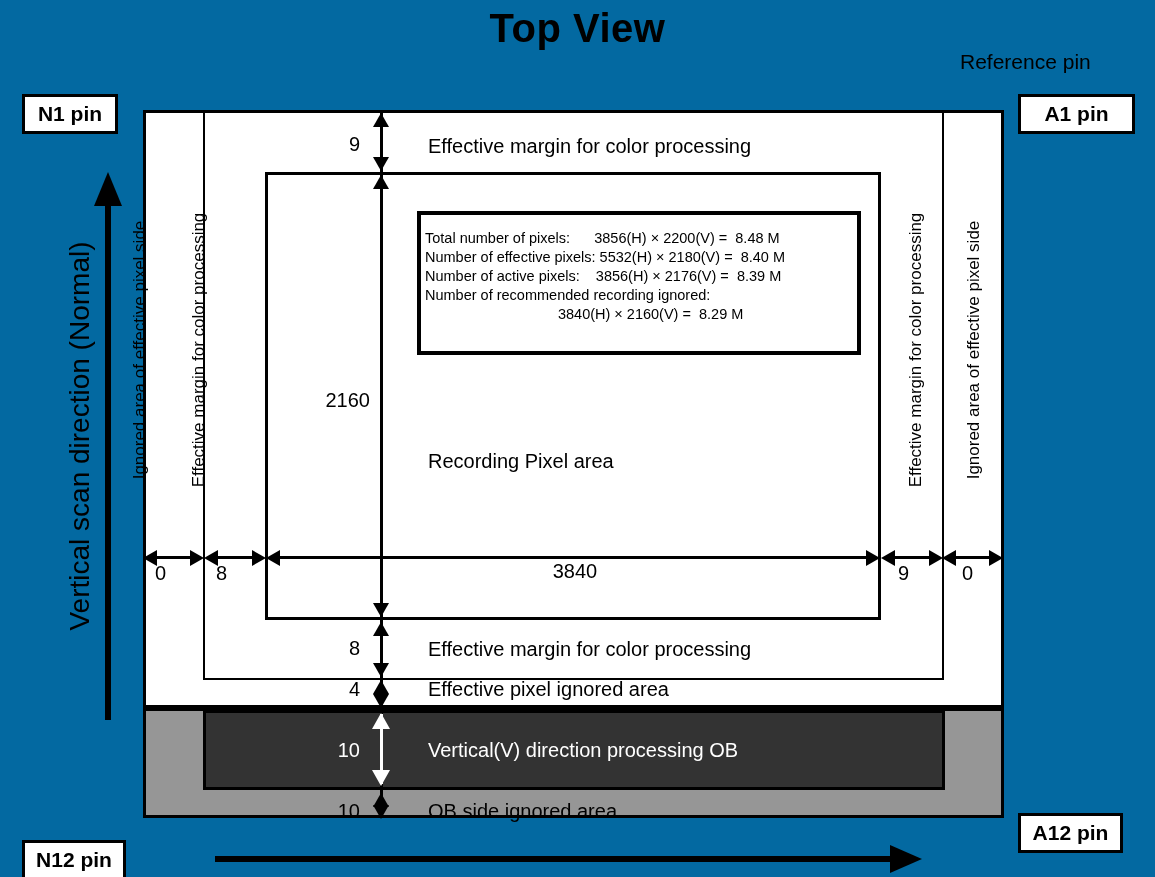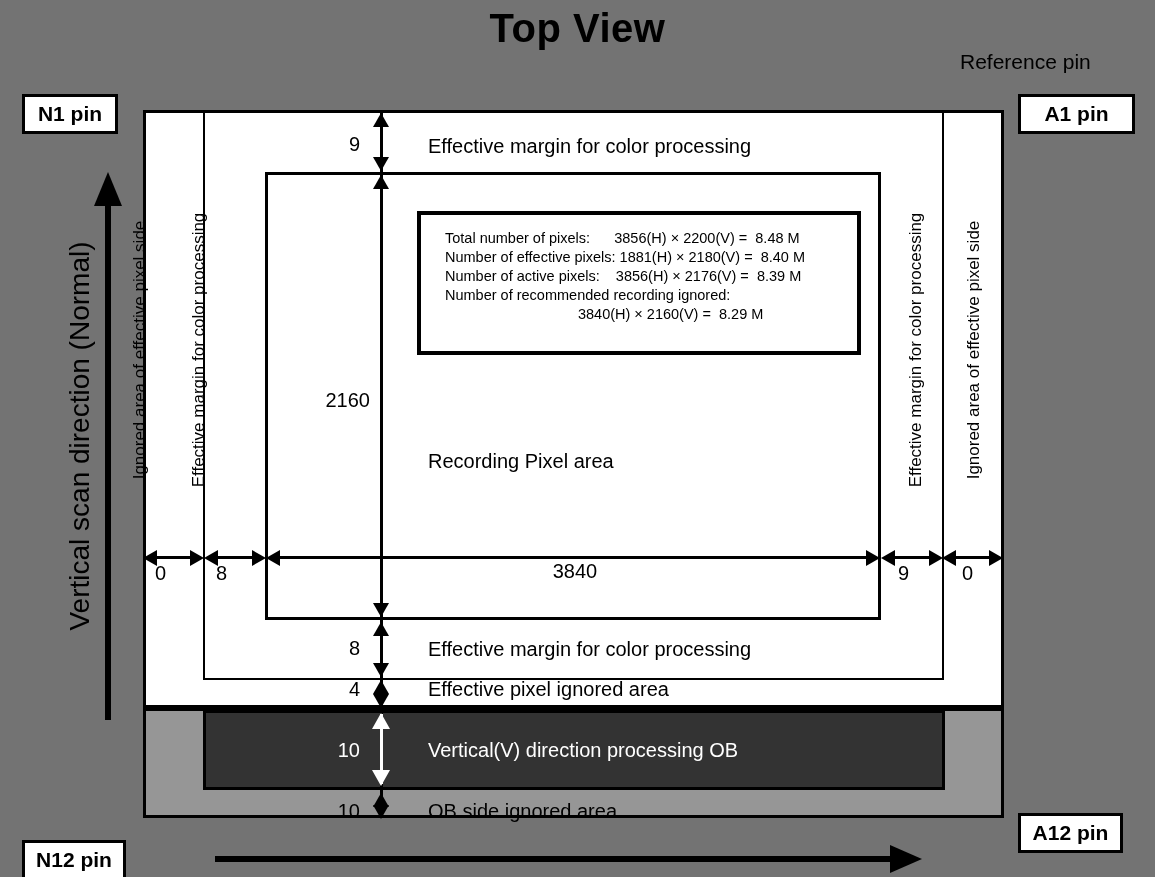--- a/index.html
+++ b/index.html
@@ -5,21 +5,21 @@
 <style>
   html, body {
     margin: 0;
     padding: 0;
     background: #ffffff;
   }
   #stage {
     position: relative;
     width: 1155px;
     height: 877px;
-    background: #737373;
+    background: #0369a1;
     font-family: "Liberation Sans", sans-serif;
     color: #000000;
     overflow: hidden;
   }
   .abs { position: absolute; }
 
   
   #title {
     left: 0; top: 6px; width: 1155px;
     text-align: center;
@@ -130,21 +130,21 @@
   #side-right-margin   { left: 721px;  top: 340px; width: 390px; }
   #side-right-ignored  { left: 779px;  top: 340px; width: 390px; }
 
   
   #spec-box {
     left: 417px; top: 211px;
     width: 444px; height: 144px;
     border: 4px solid #000;
     background: #fff;
     box-sizing: border-box;
-    padding: 14px 0 0 24px;
+    padding: 14px 0 0 4px;
     font-size: 14.5px;
     line-height: 19px;
   }
   .spec-row { display: block; white-space: pre; }
   .dim-h-line {
     height: 3px;
     background: #000;
   }
   .arrow-up, .arrow-down, .arrow-left, .arrow-right {
     width: 0; height: 0;
@@ -298,21 +298,21 @@
   <div class="abs arrow-right" style="left:929px; top:550px;"></div>
   <div class="abs dim-num" style="left:898px; top:562px; width:24px; text-align:left;">9</div>
 
   <div class="abs dim-h-line" style="left:951px; top:556px; width:44px;"></div>
   <div class="abs arrow-left" style="left:942px; top:550px;"></div>
   <div class="abs arrow-right" style="left:989px; top:550px;"></div>
   <div class="abs dim-num" style="left:962px; top:562px; width:24px; text-align:left;">0</div>
 
   <div class="abs" id="spec-box">
     <span class="spec-row">Total number of pixels:      3856(H) × 2200(V) =  8.48 M</span>
-    <span class="spec-row">Number of effective pixels: 1881(H) × 2180(V) =  8.40 M</span>
+    <span class="spec-row">Number of effective pixels: 5532(H) × 2180(V) =  8.40 M</span>
     <span class="spec-row">Number of active pixels:    3856(H) × 2176(V) =  8.39 M</span>
     <span class="spec-row">Number of recommended recording ignored:</span>
     <span class="spec-row">                                 3840(H) × 2160(V) =  8.29 M</span>
   </div>
 
   <div class="abs" id="hscan-shaft"></div>
   <div class="abs" id="hscan-head"></div>
 
 </div>
 

